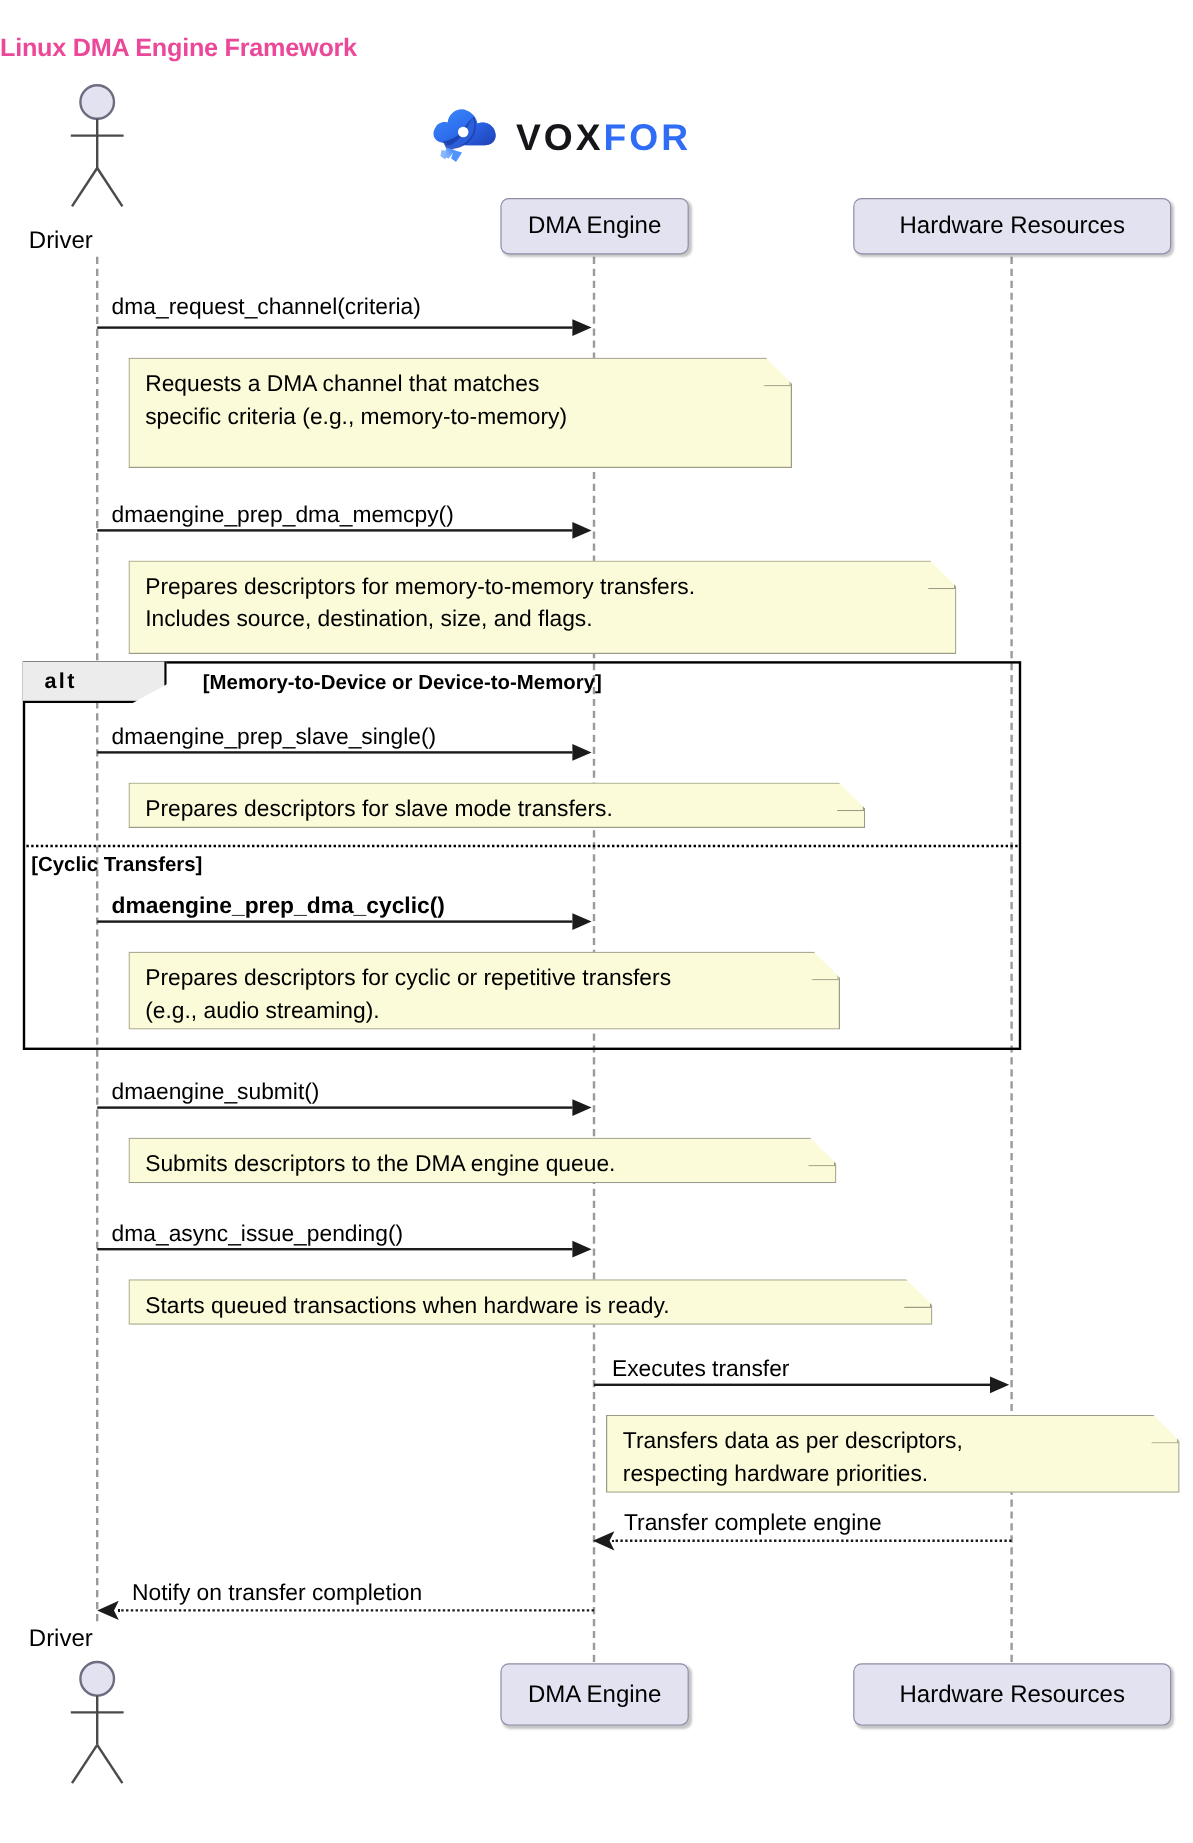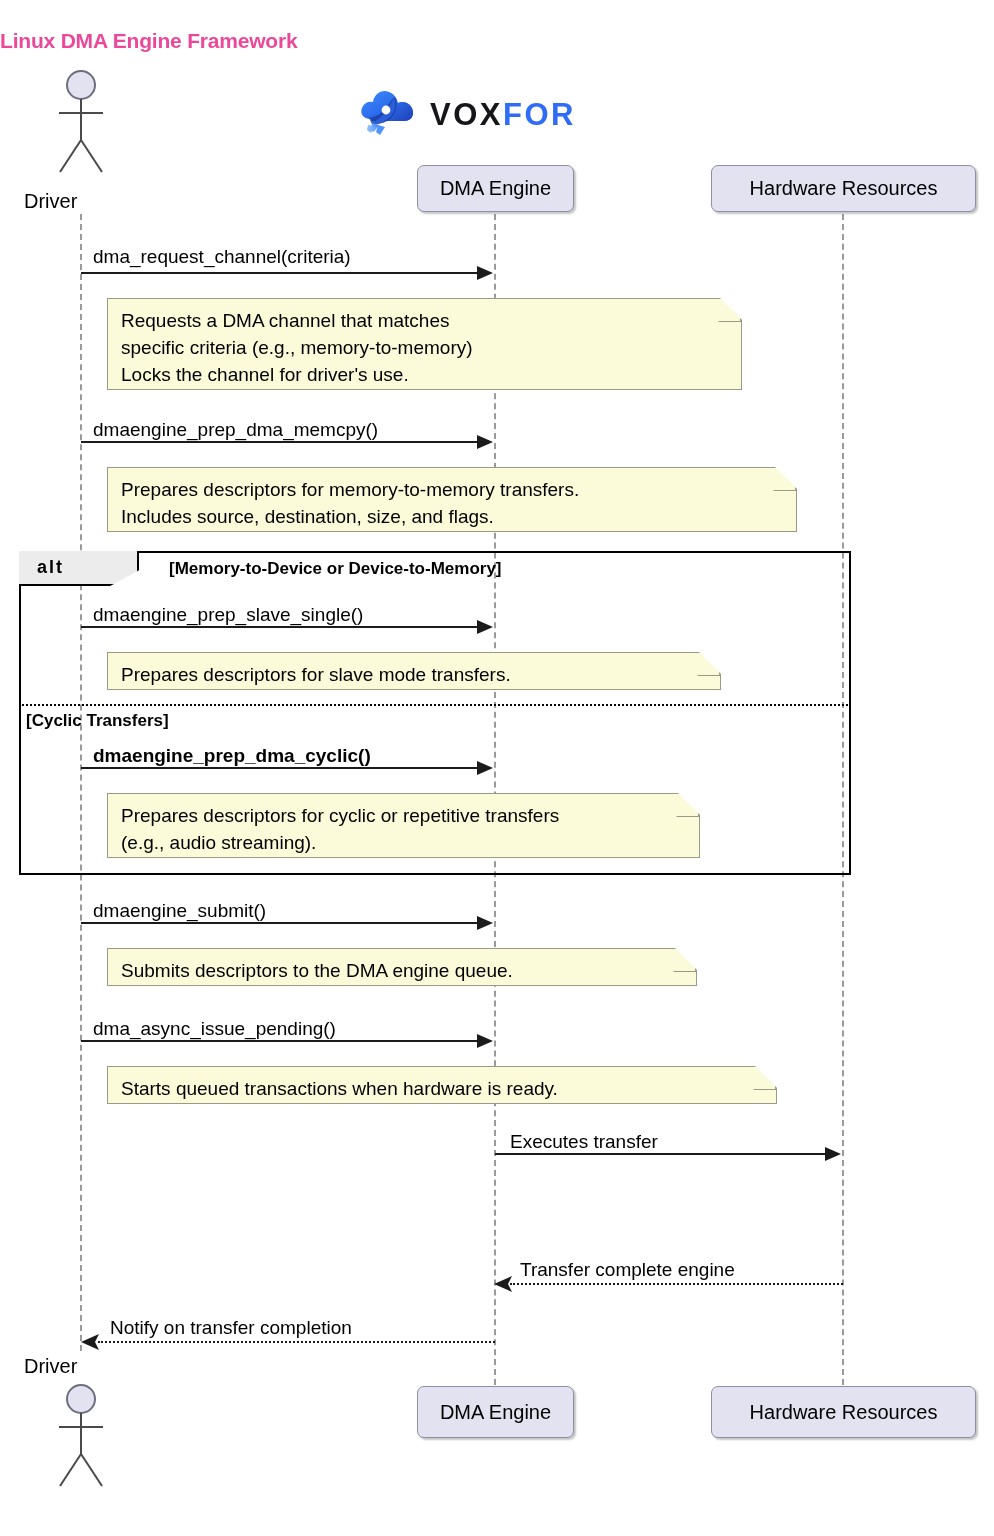--- a/index.html
+++ b/index.html
@@ -230,32 +230,31 @@
   <div class="actor-label" style="left:24px; top:190px;">Driver</div>
 
   <div class="participant" style="left:417px; top:165px; width:157px; height:47px;">DMA Engine</div>
 
   <div class="participant" style="left:711px; top:165px; width:265px; height:47px;">Hardware Resources</div>
 
   <div class="msg-label" style="left:93px; top:246px;text-align:center;">dma_request_channel(criteria)</div>
   <div class="msg-line" style="left:81px; top:272px; width:396px;"></div>
   <div class="arrow-head right" style="left:477px; top:266px;"></div>
 
-  <div class="note" style="left:107px; top:298px; width:635px; height:92px;">
+  <div class="note" style="left:107px; top:298px; width:553px; height:92px;">
     <span class="note-line">Requests a DMA channel that matches</span>
     <span class="note-line">specific criteria (e.g., memory-to-memory)</span>
-    <span class="note-line">Locks the channel for driver's use.</span>
     <span class="note-fold"></span>
   </div>
 
   <div class="msg-label" style="left:93px; top:419px;">dmaengine_prep_dma_memcpy()</div>
   <div class="msg-line" style="left:81px; top:441px; width:396px;"></div>
   <div class="arrow-head right" style="left:477px; top:435px;"></div>
 
-  <div class="note" style="left:107px; top:467px; width:690px; height:65px;">
+  <div class="note" style="left:107px; top:467px; width:690px; height:78px;">
     <span class="note-line">Prepares descriptors for memory-to-memory transfers.</span>
     <span class="note-line">Includes source, destination, size, and flags.</span>
     <span class="note-fold"></span>
   </div>
 
   <div class="frag" style="left:19px; top:551px; width:832px; height:324px;"></div>
   <div class="frag-tab" style="left:19px; top:551px; width:120px; height:35px;">
     <span class="frag-tab-label">alt</span>
   </div>
   <div class="frag-guard" style="left:169px; top:559px;">[Memory-to-Device or Device-to-Memory]</div>
@@ -297,20 +296,25 @@
 
   <div class="note" style="left:107px; top:1066px; width:670px; height:38px;">
     <span class="note-line">Starts queued transactions when hardware is ready.</span>
     <span class="note-fold"></span>
   </div>
 
   <div class="msg-label" style="left:510px; top:1131px;">Executes transfer</div>
   <div class="msg-line" style="left:495px; top:1153px; width:330px;"></div>
   <div class="arrow-head right" style="left:825px; top:1147px;"></div>
 
+  <div class="note" style="left:505px; top:1179px; width:478px; height:65px;">
+    <span class="note-line">Transfers data as per descriptors,</span>
+    <span class="note-line">respecting hardware priorities.</span>
+    <span class="note-fold"></span>
+  </div>
 
   <div class="msg-label" style="left:520px; top:1259px;">Transfer complete engine</div>
   <div class="msg-line dotted" style="left:510px; top:1283px; width:333px;"></div>
   <svg class="arrow-open-left" style="left:493px; top:1275px;" viewBox="0 0 20 18">
     <path d="M1 9 L19 1 L15 9 L19 17 Z" fill="#1b1b1b"></path>
   </svg>
 
   <div class="msg-label" style="left:110px; top:1317px;">Notify on transfer completion</div>
   <div class="msg-line dotted" style="left:98px; top:1341px; width:397px;"></div>
   <svg class="arrow-open-left" style="left:80px; top:1333px;" viewBox="0 0 20 18">

